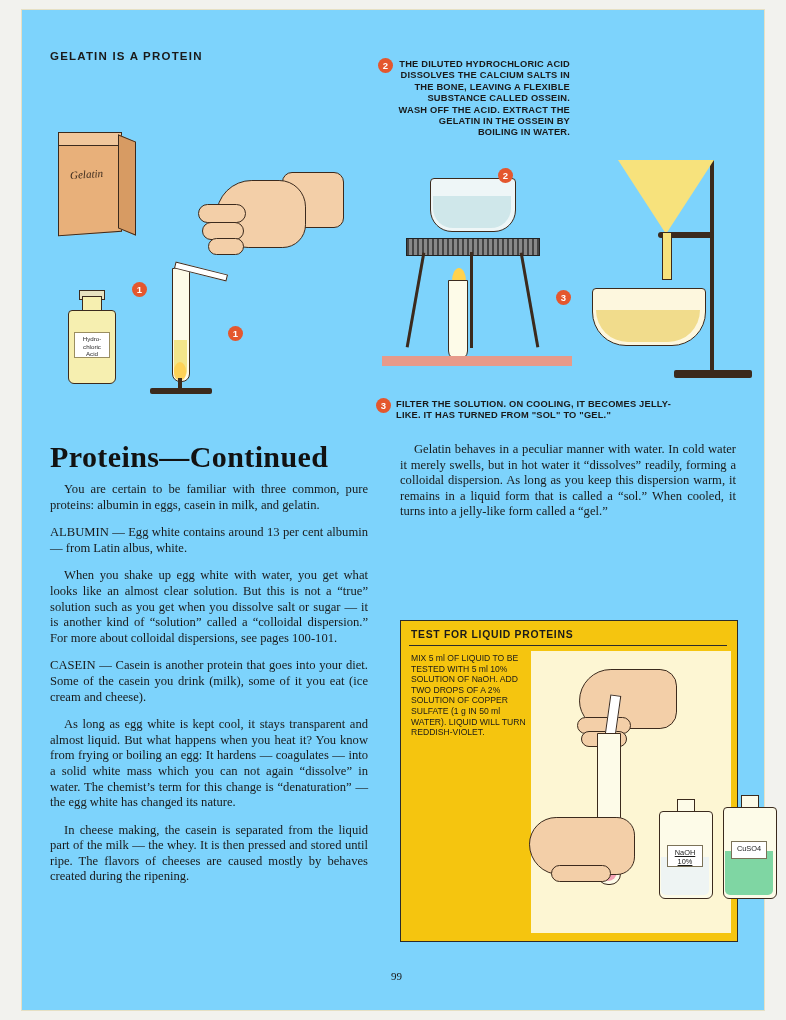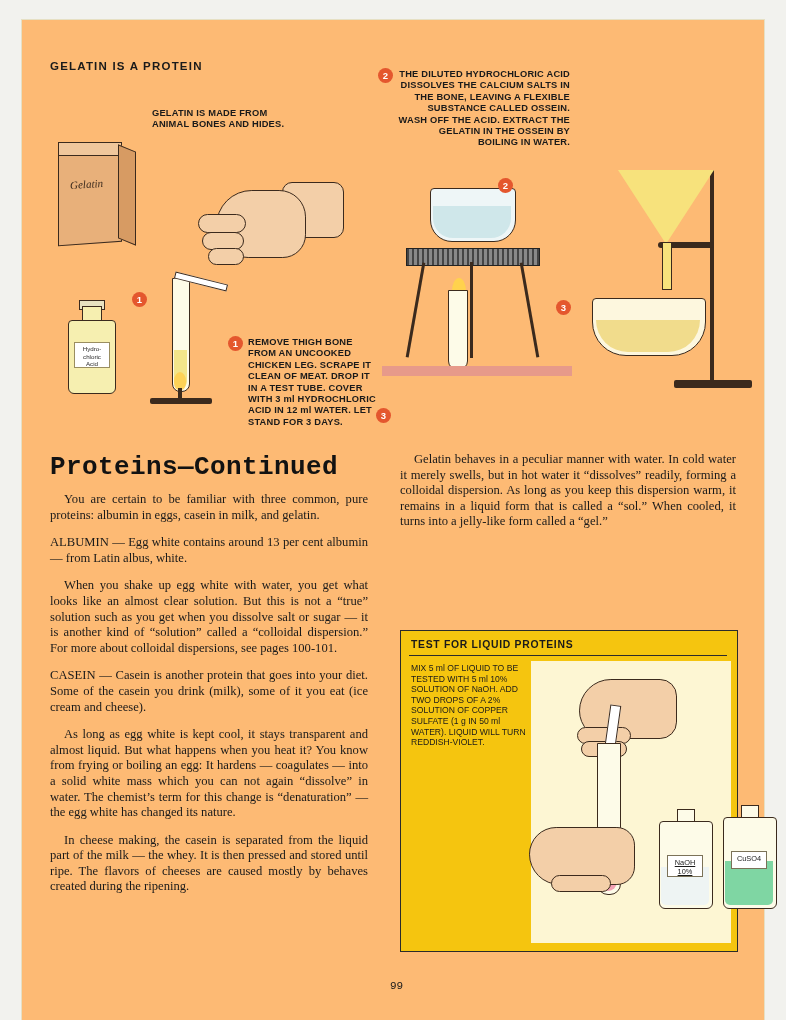--- a/index.html
+++ b/index.html
@@ -1,18 +1,18 @@
 <!DOCTYPE html>
 <html><head>
 <meta charset="utf-8">
 <style>
   html,body{margin:0;padding:0;background:#ffffff;}
   body{width:786px;height:1020px;overflow:hidden;font-family:"Liberation Serif",serif;}
   .page{position:relative;width:786px;height:1020px;background:#f2f2ee;}
-  .sheet{position:absolute;left:22px;top:20px;width:742px;height:1000px;background:#fdba74;box-shadow:0 0 0 1px #e6e0c4;}
+  .sheet{position:absolute;left:22px;top:10px;width:742px;height:1000px;background:#7dd3fc;box-shadow:0 0 0 1px #e6e0c4;}
   .inner{position:absolute;left:0;top:0;right:0;bottom:0;}
 
   
   .illus{position:absolute;left:0;top:0;width:742px;height:420px;}
   .sec-title{position:absolute;left:28px;top:40px;font-family:"Liberation Sans",sans-serif;font-weight:bold;font-size:11.5px;letter-spacing:1.2px;color:#1a1a1a;}
   .cap{position:absolute;font-family:"Liberation Sans",sans-serif;font-size:9.3px;line-height:11.4px;color:#1a1a1a;letter-spacing:.2px;}
   .cap.bold{font-weight:bold;}
   .numdot{position:absolute;width:15px;height:15px;border-radius:50%;background:#e4572e;color:#fff;font-family:"Liberation Sans",sans-serif;font-size:9.5px;font-weight:bold;line-height:15px;text-align:center;}
 
   
@@ -65,21 +65,21 @@
   .rs-base{position:absolute;left:12px;top:210px;width:78px;height:8px;background:#3b2a1d;border-radius:2px;}
   .rs-ring{position:absolute;left:-4px;top:72px;width:56px;height:6px;background:#3b2a1d;border-radius:3px;}
 
   .dish{position:absolute;left:570px;top:278px;width:112px;height:56px;border:1.6px solid #3b2a1d;border-radius:4px 4px 34px 34px;background:#fdf7de;}
   .dish-liq{position:absolute;left:574px;top:300px;width:104px;height:32px;background:#f1dc8c;border-radius:0 0 32px 32px;}
 
   
   .cols{position:absolute;left:28px;top:432px;width:686px;height:520px;}
   .colL{position:absolute;left:0;top:0;width:318px;}
   .colR{position:absolute;left:350px;top:0;width:336px;}
-  .headline{font-family:Liberation Mono, monospace;font-size:26px;letter-spacing:.4px;color:#121212;margin:0 0 10px 0;line-height:30px;}
+  .headline{font-family:Liberation Serif, serif;font-size:30px;letter-spacing:.4px;color:#121212;margin:0 0 10px 0;line-height:30px;}
   p.body{margin:0 0 0 0;font-size:12.6px;line-height:15.6px;text-align:justify;color:#1a1a1a;text-indent:14px;}
   p.body.noind{text-indent:0;}
   p.body + p.body{margin-top:12px;}
 
   
   .panel{position:absolute;left:350px;top:178px;width:336px;height:320px;background:#f5c50f;border:1.5px solid #2b2b2b;}
   .panel-title{position:absolute;left:10px;top:8px;font-family:"Liberation Sans",sans-serif;font-weight:bold;font-size:10.4px;letter-spacing:.7px;color:#1a1a1a;}
   .panel-rule{position:absolute;left:8px;top:24px;width:318px;height:1.2px;background:#2b2b2b;}
   .panel-cap{position:absolute;left:10px;top:32px;width:118px;font-family:"Liberation Sans",sans-serif;font-size:8.6px;line-height:10.6px;color:#1a1a1a;}
   .panel-art{position:absolute;left:130px;top:30px;width:200px;height:282px;background:#fdf6d3;border:0;}
@@ -95,35 +95,33 @@
   .dropper{position:absolute;left:206px;top:74px;width:9px;height:46px;background:#fff;border:1.4px solid #3b2a1d;transform:rotate(8deg);}
 
   .bot{position:absolute;border:1.4px solid #3b2a1d;border-radius:4px 4px 6px 6px;}
   .botA{left:258px;top:190px;width:52px;height:86px;background:#fdfbe8;}
   .botA-liq{position:absolute;left:260px;top:236px;width:48px;height:38px;background:#eef4f3;border-radius:0 0 5px 5px;}
   .botB{left:322px;top:186px;width:52px;height:90px;background:#fdfbe8;}
   .botB-liq{position:absolute;left:324px;top:230px;width:48px;height:44px;background:#7fd6a3;border-radius:0 0 5px 5px;}
   .botneck{position:absolute;background:#fdfbe8;border:1.4px solid #3b2a1d;}
   .lab{position:absolute;background:#fff;border:1px solid #7b7258;font-family:"Liberation Sans",sans-serif;font-size:7.4px;line-height:9px;text-align:center;color:#1a1a1a;padding-top:2px;box-sizing:border-box;}
 
-  .pagenum{position:absolute;left:0;right:0;top:960px;text-align:center;font-family:Liberation Mono, monospace;font-size:11px;color:#1a1a1a;margin-left:7px;}
+  .pagenum{position:absolute;left:0;right:0;top:960px;text-align:center;font-family:Liberation Serif, serif;font-size:11px;color:#1a1a1a;margin-left:7px;}
 </style>
 </head>
 <body>
 
 <div class="page">
   <div class="sheet">
     <div class="inner">
 
       <div class="illus">
 
         <div class="sec-title">GELATIN IS A PROTEIN</div>
 
-        <div class="cap bold" style="left:130px;top:88px;width:170px;white-space:pre-line;">GELATIN IS MADE FROM
-ANIMAL BONES AND HIDES.</div>
 
         <div class="gbox"></div>
         <div class="gbox-top"></div>
         <div class="gbox-side"></div>
         <div class="gbox-label">Gelatin</div>
 
         <div class="bottle-cap"></div>
         <div class="bottle-neck"></div>
         <div class="bottle"></div>
         <div class="bottle-lab" style="white-space:pre-line;">Hydro-
@@ -170,26 +168,26 @@
           <div class="stem"></div>
         </div>
         <div class="dish"></div>
         <div class="dish-liq"></div>
 
         <div class="numdot" style="left:110px;top:272px;">1</div>
         <div class="numdot" style="left:476px;top:158px;">2</div>
         <div class="numdot" style="left:534px;top:280px;">3</div>
 
         <div class="numdot" style="left:206px;top:316px;">1</div>
-        <div class="cap bold" style="left:226px;top:317px;width:130px;">REMOVE THIGH BONE FROM AN UNCOOKED CHICKEN LEG. SCRAPE IT CLEAN OF MEAT. DROP IT IN A TEST TUBE. COVER WITH 3 ml HYDROCHLORIC ACID IN 12 ml WATER. LET STAND FOR 3 DAYS.</div>
 
         <div class="numdot" style="left:356px;top:48px;">2</div>
         <div class="cap bold" style="left:376px;top:49px;width:172px;text-align:right;">THE DILUTED HYDROCHLORIC ACID DISSOLVES THE CALCIUM SALTS IN THE BONE, LEAVING A FLEXIBLE SUBSTANCE CALLED OSSEIN. WASH OFF THE ACID. EXTRACT THE GELATIN IN THE OSSEIN BY BOILING IN WATER.</div>
 
         <div class="numdot" style="left:354px;top:388px;">3</div>
+        <div class="cap bold" style="left:374px;top:389px;width:290px;">FILTER THE SOLUTION. ON COOLING, IT BECOMES JELLY-LIKE. IT HAS TURNED FROM "SOL" TO "GEL."</div>
       </div>
 
       <div class="cols">
 
         <div class="colL">
           <h1 class="headline">Proteins—Continued</h1>
           <p class="body">You are certain to be familiar with three common, pure proteins: albumin in eggs, casein in milk, and gelatin.</p>
           <p class="body noind">ALBUMIN — Egg white contains around 13 per cent albumin — from Latin albus, white.</p>
           <p class="body">When you shake up egg white with water, you get what looks like an almost clear solution. But this is not a “true” solution such as you get when you dissolve salt or sugar — it is another kind of “solution” called a “colloidal dispersion.” For more about colloidal dispersions, see pages 100-101.</p>
           <p class="body noind">CASEIN — Casein is another protein that goes into your diet. Some of the casein you drink (milk), some of it you eat (ice cream and cheese).</p>

